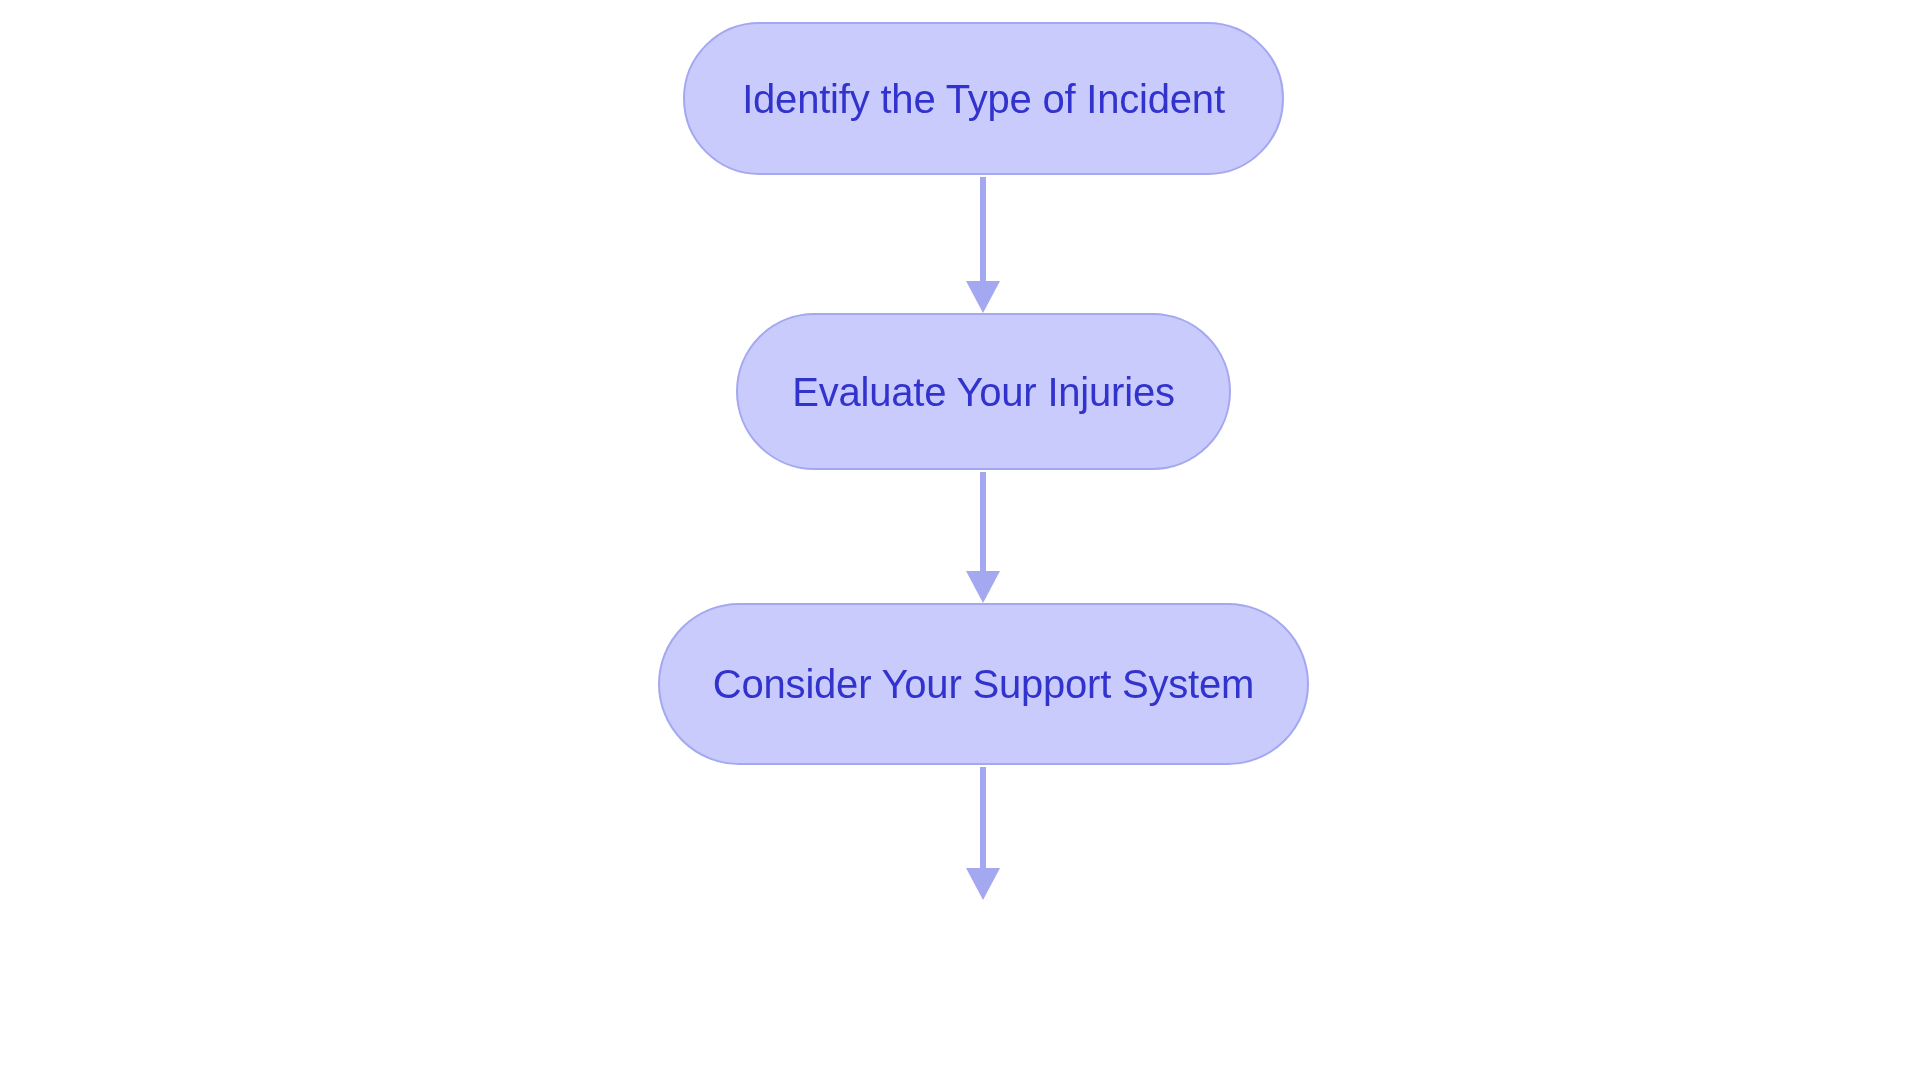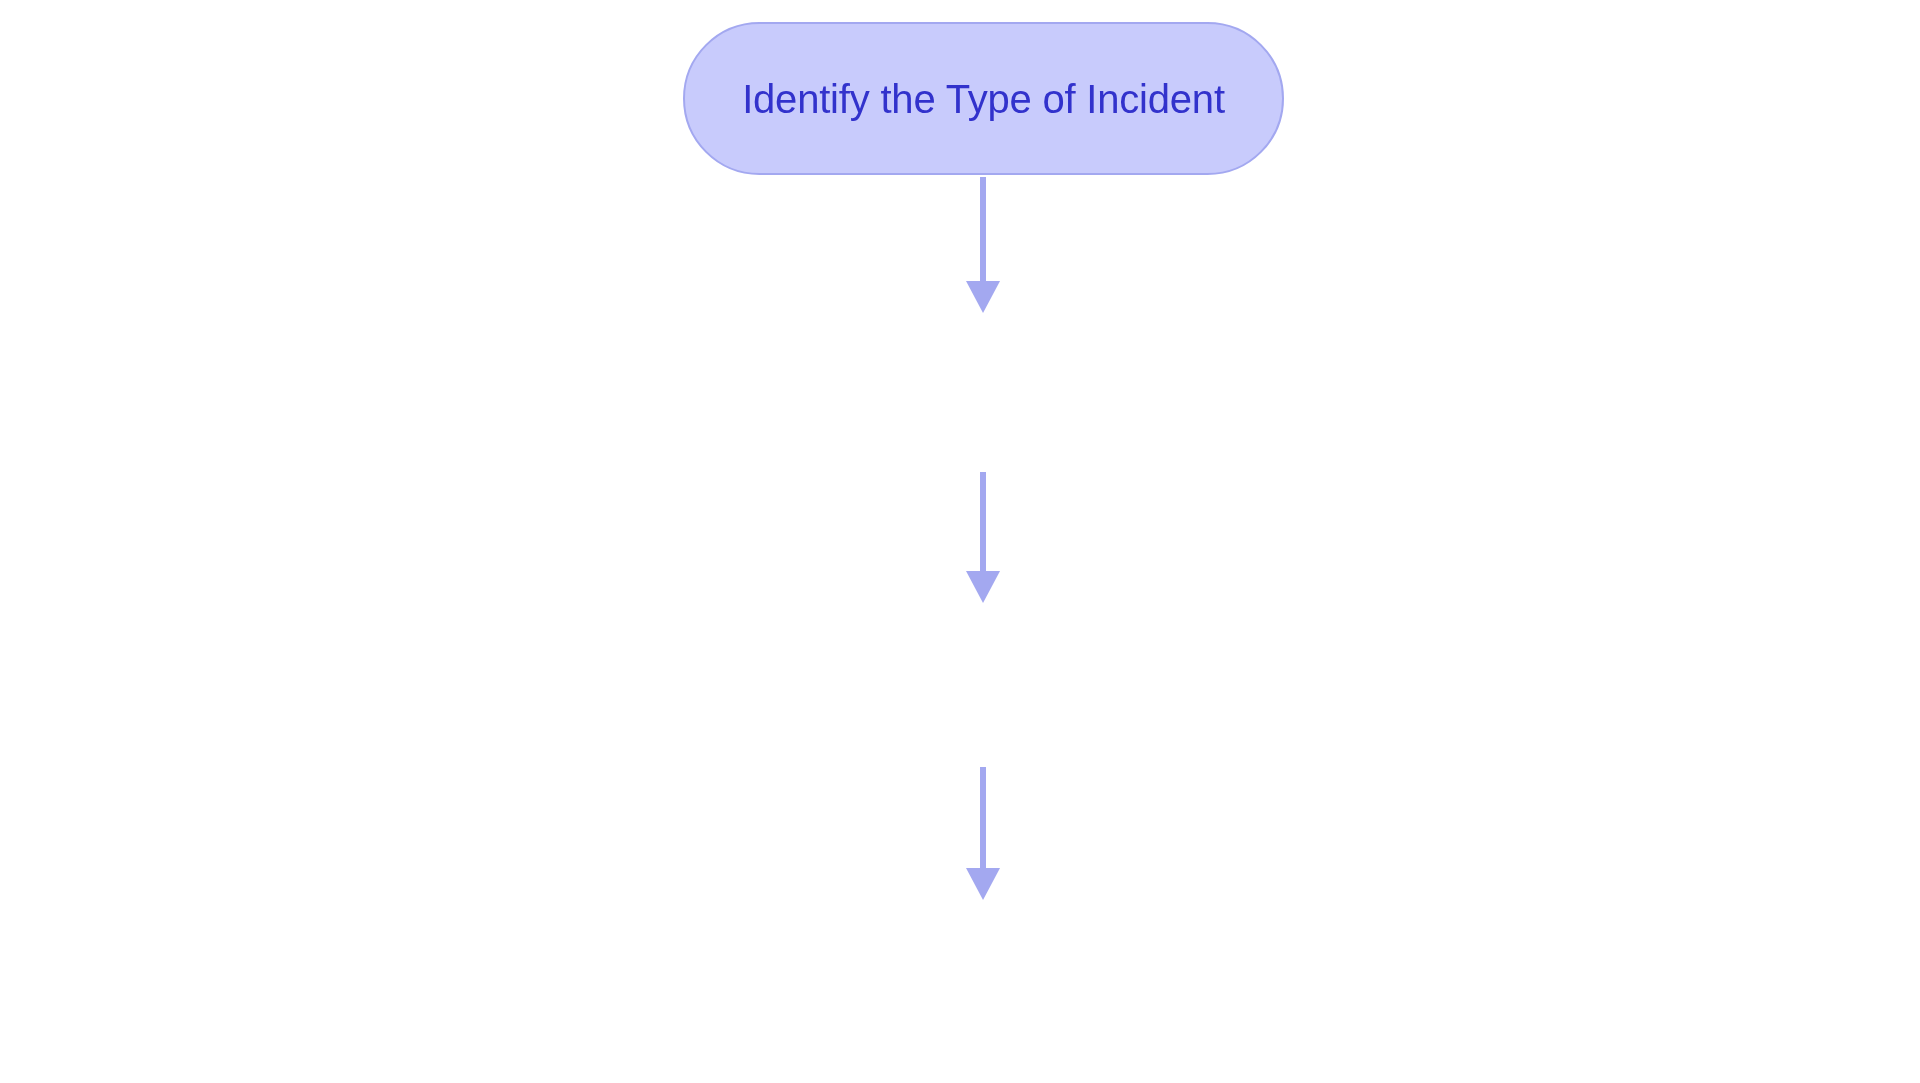--- a/index.html
+++ b/index.html
@@ -81,16 +81,22 @@
     <g>
       <line x1="962" y1="767" x2="962" y2="870" stroke="#a3a8f0" stroke-width="6" stroke-linecap="butt"></line>
       <polygon points="945,868 979,868 962,900" fill="#a3a8f0"></polygon>
     </g>
   </svg>
 
   <div class="flow-node" id="node-0">
     <span class="flow-node-label">Identify the Type of Incident</span>
   </div>
 
+  <div class="flow-node" id="node-1">
+    <span class="flow-node-label">Evaluate Your Injuries</span>
+  </div>
 
+  <div class="flow-node" id="node-2">
+    <span class="flow-node-label">Consider Your Support System</span>
+  </div>
 
 
 </div>
 
 </body></html>

